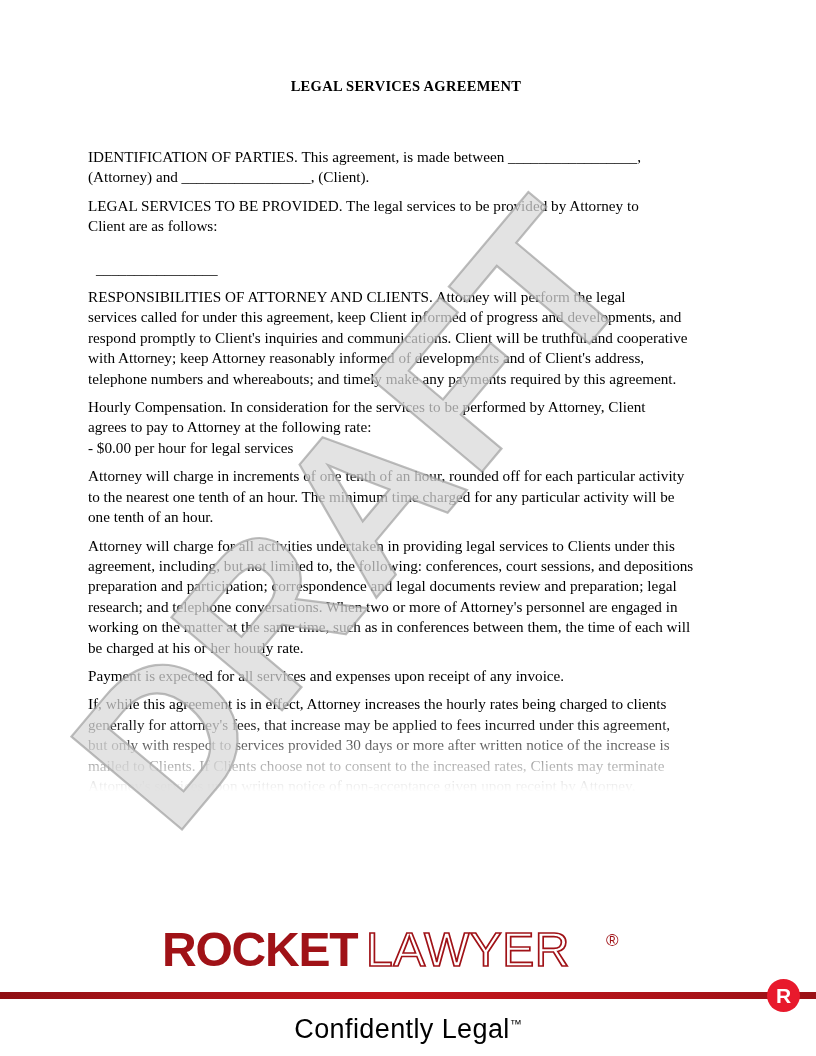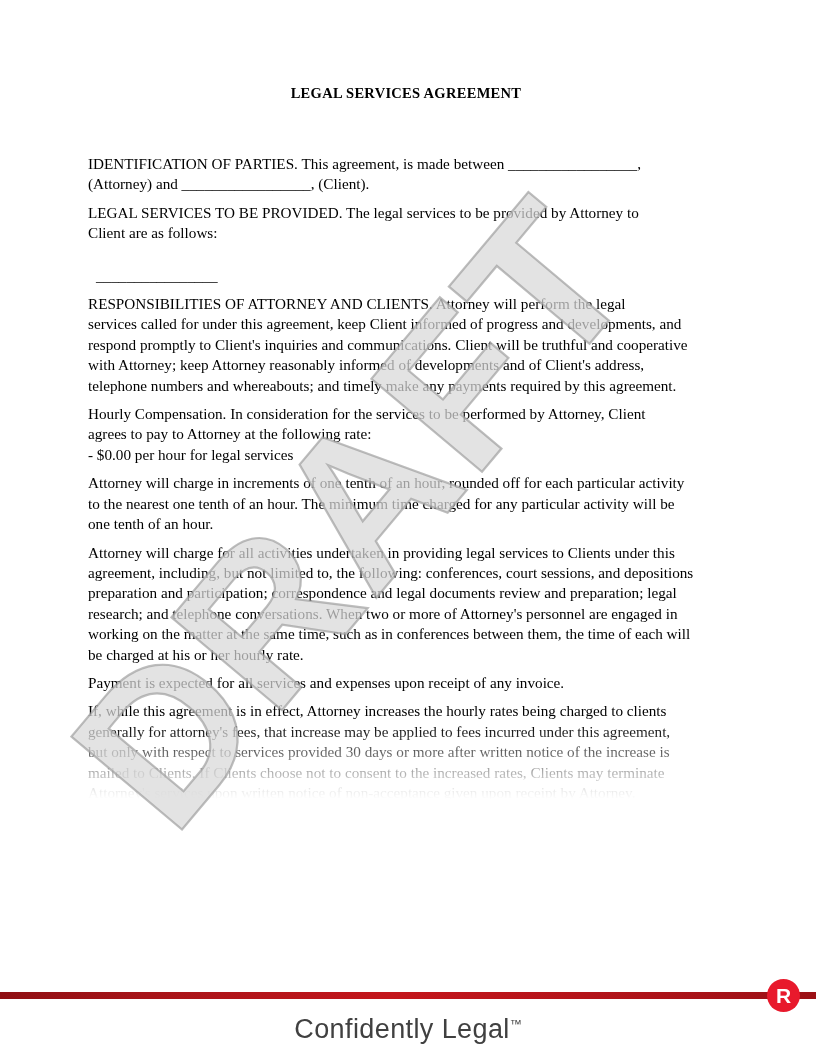--- a/index.html
+++ b/index.html
@@ -60,21 +60,21 @@
     top: 0;
     width: 636px;
     z-index: 2;
   }
 
   .doc-title {
     text-align: center;
     font-weight: bold;
     font-size: 14.5px;
     letter-spacing: 0.3px;
-    margin: 15px;
+    margin: 8px;
     padding-top: 70px;
   }
 
   .para {
     font-size: 15.2px;
     line-height: 20.4px;
     margin: 0;
     text-align: left;
     white-space: pre-wrap;
   }
@@ -188,21 +188,21 @@
   #tagline {
     position: absolute;
     left: 0;
     top: 88px;
     width: 816px;
     text-align: center;
     font-family: "Liberation Sans", "DejaVu Sans", sans-serif;
     font-weight: 300;
     font-size: 27px;
     letter-spacing: 0.4px;
-    color: #404040;
+    color: #000000;
   }
   #tagline sup {
     font-size: 12px;
     vertical-align: super;
     letter-spacing: 0;
   }
 </style>
 </head>
 <body>
 
@@ -252,20 +252,27 @@
   </div>
 
   <div id="watermark">
     <svg width="816" height="1056" viewBox="0 0 816 1056">
       <text class="wm-text" x="408" y="560" text-anchor="middle" transform="rotate(-50 408 560)">DRAFT</text>
     </svg>
   </div>
 
   <div id="footer">
 
+    <div id="logo-wrap">
+      <svg width="500" height="52" viewBox="0 0 500 52">
+        <text class="logo-rocket" x="4" y="40">ROCKET</text>
+        <text class="logo-lawyer" x="208" y="40">LAWYER</text>
+        <text class="logo-reg" x="448" y="20">®</text>
+      </svg>
+    </div>
 
     <div id="brand-bar"></div>
 
     <div id="r-badge">
       <span>R</span>
     </div>
 
     <div id="tagline"><span>Confidently Legal</span><sup>™</sup></div>
   </div>
 

